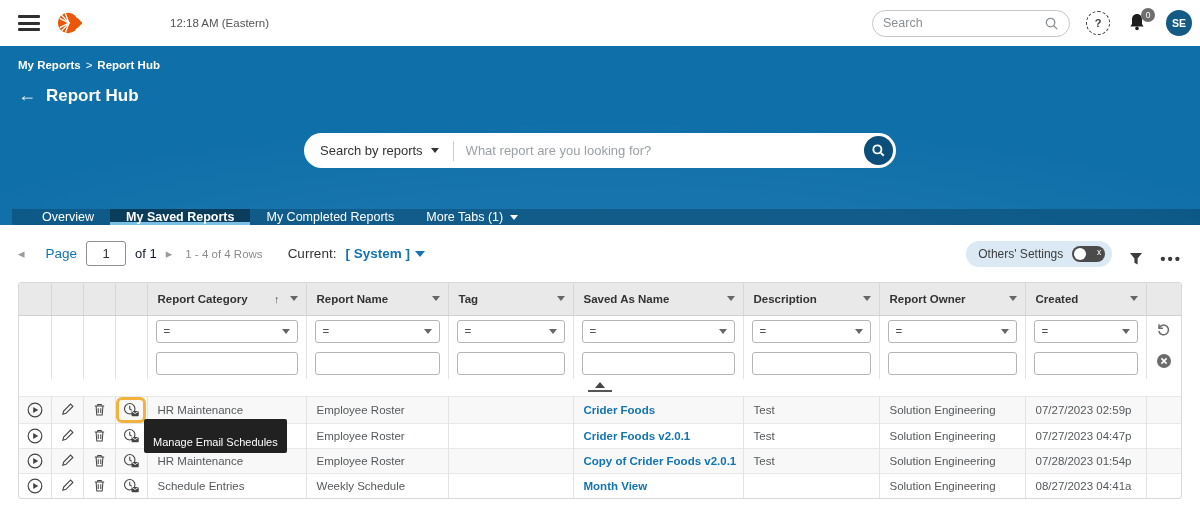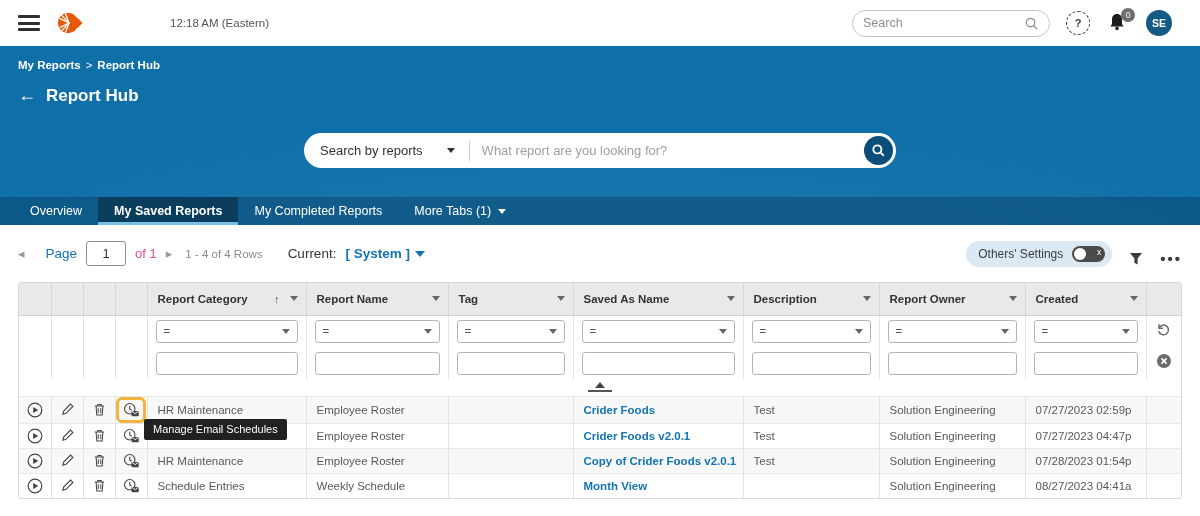--- a/index.html
+++ b/index.html
@@ -6,21 +6,21 @@
   html,body { width:1200px; height:516px; overflow:hidden; background:#fff;
     font-family:"Liberation Sans", sans-serif; }
 
   
   .topbar { height:46px; background:#fff; display:flex; align-items:center; position:relative; }
   .hamburger { width:22px; height:16px; margin-left:18px; display:flex; flex-direction:column;
     justify-content:space-between; cursor:pointer; }
   .hamburger span { height:3px; background:#2f2f2f; border-radius:1px; }
   .logo { margin-left:16px; width:26px; height:26px; }
   .time { position:absolute; left:170px; font-size:11.5px; color:#555; }
-  .top-right { margin-left:auto; display:flex; align-items:center; gap:16px; padding-right:28px; }
+  .top-right { margin-left:auto; display:flex; align-items:center; gap:16px; padding-right:8px; }
   .search-pill { width:198px; height:27px; border:1px solid #c6c6c6; border-radius:14px;
     display:flex; align-items:center; padding:0 10px; }
   .search-pill input { border:none; outline:none; flex:1; font-size:12.5px; color:#444;
     font-family:"Liberation Sans", sans-serif; background:transparent; }
   .search-pill input::placeholder { color:#8a8f94; }
   .help-icon { width:24px; height:24px; border:1.6px dashed #3a3a3a; border-radius:50%;
     display:flex; align-items:center; justify-content:center; font-size:11px; font-weight:bold; color:#3a3a3a; }
   .bell-wrap { position:relative; width:24px; height:24px; }
   .badge { position:absolute; top:-3px; right:-5px; width:14px; height:14px; background:#6e6e6e;
     border-radius:50%; color:#fff; font-size:8.5px; display:flex; align-items:center; justify-content:center; }
@@ -31,48 +31,48 @@
   .hero { position:relative; height:179px; background:#0f6fa9; overflow:hidden; }
   .hero::before { content:""; position:absolute; left:-10%; top:40%; width:120%; height:160%;
     border-radius:50%; background:radial-gradient(ellipse at center, rgba(255,255,255,0.06), rgba(255,255,255,0.02) 55%, transparent 70%); }
   .breadcrumb { position:relative; padding:13px 0 0 18px; font-size:11.5px; font-weight:bold; color:#fff; }
   .breadcrumb .sep { margin:0 5px; font-weight:normal; }
   .page-title { position:relative; margin:14px 0 0 18px; color:#fff; font-size:17px; font-weight:bold;
     display:flex; align-items:center; gap:10px; }
   .back-arrow { font-size:18px; cursor:pointer; }
   .report-search { position:absolute; left:50%; transform:translateX(-50%); top:87px;
     width:592px; height:35px; background:#fff; border-radius:18px; display:flex; align-items:center; }
-  .rs-cat { display:flex; align-items:center; gap:24px; padding:0 14px 0 16px; font-size:13px;
+  .rs-cat { display:flex; align-items:center; gap:8px; padding:0 14px 0 16px; font-size:13px;
     color:#333; white-space:nowrap; cursor:pointer; }
   .caret-dark { width:0; height:0; border-left:4.5px solid transparent; border-right:4.5px solid transparent;
     border-top:5.5px solid #333; }
   .rs-divider { width:1px; height:20px; background:#ccc; }
   .rs-input { flex:1; border:none; outline:none; padding:0 12px; font-size:13px; color:#444;
     font-family:"Liberation Sans", sans-serif; background:transparent; }
   .rs-input::placeholder { color:#9aa0a5; }
   .rs-btn { width:29px; height:29px; margin-right:3px; border-radius:50%; background:#0b4e79;
     display:flex; align-items:center; justify-content:center; cursor:pointer; flex-shrink:0; }
 
   
-  .tabs { position:absolute; bottom:0; left:0; right:0; height:28px; background:rgba(4,36,61,0.30);
+  .tabs { position:absolute; bottom:0; left:12px; right:0; height:16px; background:rgba(4,36,61,0.30);
     display:flex; padding-left:14px; }
   .tab { padding:0 16px; display:flex; align-items:center; gap:7px; color:#fff; font-size:12.5px;
     cursor:pointer; white-space:nowrap; }
   .tab.active { background:#0a3c5c; font-weight:bold; box-shadow:inset 0 -3px 0 #79bfe6; }
   .caret-white { width:0; height:0; border-left:4px solid transparent; border-right:4px solid transparent;
     border-top:5px solid #fff; }
 
   
   .toolbar { height:57px; display:flex; align-items:center; padding:0 18px; }
   .tb-left { display:flex; align-items:center; gap:9px; }
   .pg-arrow { color:#9a9a9a; font-size:13px; cursor:pointer; }
   .pg-label { color:#1274b2; font-size:13.5px;padding-left:12px; }
   .pg-input { width:40px; height:25px; border:1px solid #8f8f8f; border-radius:3px; text-align:center;
     font-size:13px; color:#333; font-family:"Liberation Sans", sans-serif; }
-  .pg-of { color:#ec4899; font-size:13px;text-align:center; }
+  .pg-of { color:#0f172a; font-size:13px;text-align:center; }
   .pg-rows { color:#8a8a8a; font-size:11.5px; margin-left:4px; }
   .cur-label { color:#333; font-size:13.5px; margin-left:16px; }
   .cur-value { color:#1274b2; font-size:13.5px; font-weight:bold; display:flex; align-items:center; gap:5px; cursor:pointer; }
   .caret-blue { width:0; height:0; border-left:5px solid transparent; border-right:5px solid transparent;
     border-top:6px solid #1274b2; }
   .tb-right { margin-left:auto; display:flex; align-items:flex-end; gap:16px; }
   .settings-pill { background:#dbe9f4; border-radius:14px; height:26px; display:flex; align-items:center;
     gap:9px; padding:0 7px 0 12px; font-size:12px; color:#3c3c3c; }
   .toggle { width:33px; height:16px; background:#4b4b4b; border-radius:9px; position:relative; cursor:pointer; }
   .toggle .knob { position:absolute; left:2px; top:2px; width:12px; height:12px; background:#fff; border-radius:50%; }
@@ -106,21 +106,21 @@
   .collapse-ctrl .bar { height:2px; background:#555; }
   tbody.data tr { border-top:1px solid #e8e8e8; }
   tbody.data tr.alt td { background:#f8f8f8; }
   tbody.data td { height:25px; font-size:11.5px; color:#55595c; padding:0 10px; }
   tbody.data td.action { padding:0; text-align:center; }
   .link { color:#1274b2; font-weight:bold; cursor:pointer; }
   .act-btn { display:inline-flex; align-items:center; justify-content:center; width:22px; height:22px;
     vertical-align:middle; cursor:pointer; }
   .hl { border:3px solid #f2b33c; border-radius:6px; width:30px; height:26px; }
   .tooltip { position:absolute; left:125px; top:136px; background:#212121; color:#fff; font-size:11px;
-    padding:4px 9px 5px; border-radius:2px; z-index:5; white-space:nowrap; }
+    padding:17px 9px 5px; border-radius:2px; z-index:5; white-space:nowrap; }
 </style>
 </head>
 <body>
 
 <div class="topbar">
   <div class="hamburger">
       <span></span>
       <span></span>
       <span></span>
     </div>

